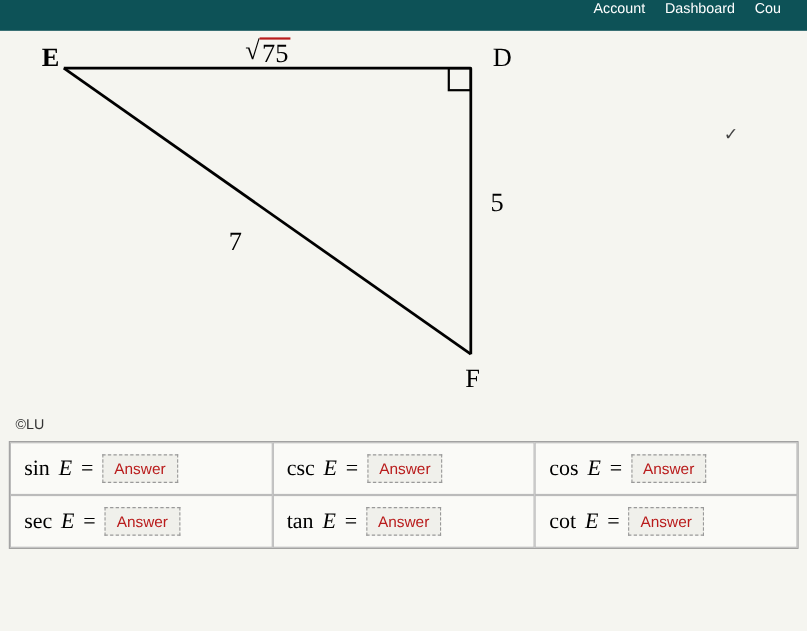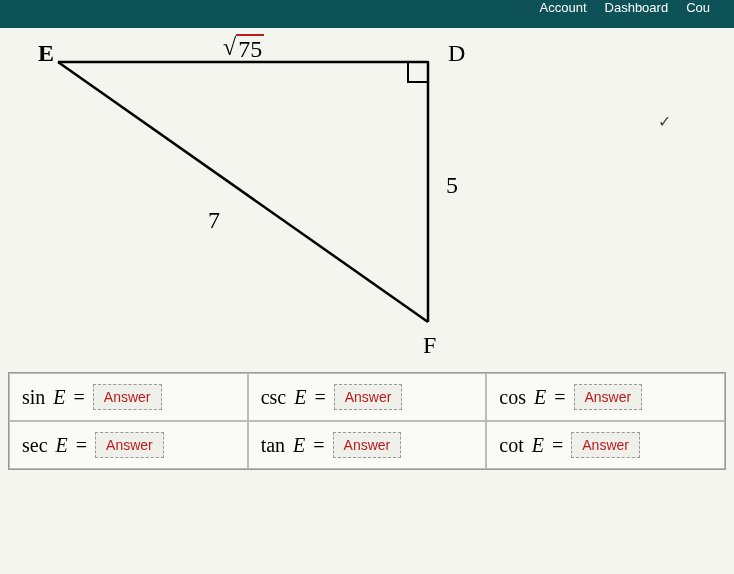--- a/index.html
+++ b/index.html
@@ -107,20 +107,21 @@
       <span class="sqrt">
           <span class="sqrt-sign">√</span>
           <span class="sqrt-arg">75</span>
         </span>
     </div>
     <div class="label" style="left:438px; top:140px;">5</div>
     <div class="label" style="left:200px; top:175px;">7</div>
     <div class="checkmark" style="left:650px; top:80px;">✓</div>
   </div>
 
+  <div class="copyright">©LU</div>
 
   <div class="table">
     <div class="cell">
       <span class="func">sin</span>
       <span class="var">E</span>
       <span>=</span>
       <span class="answer-box">Answer</span>
     </div>
     <div class="cell">
       <span class="func">csc</span>

